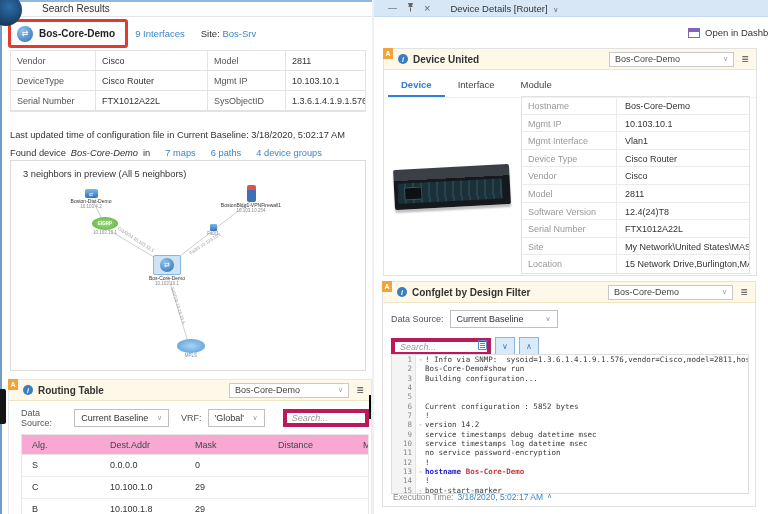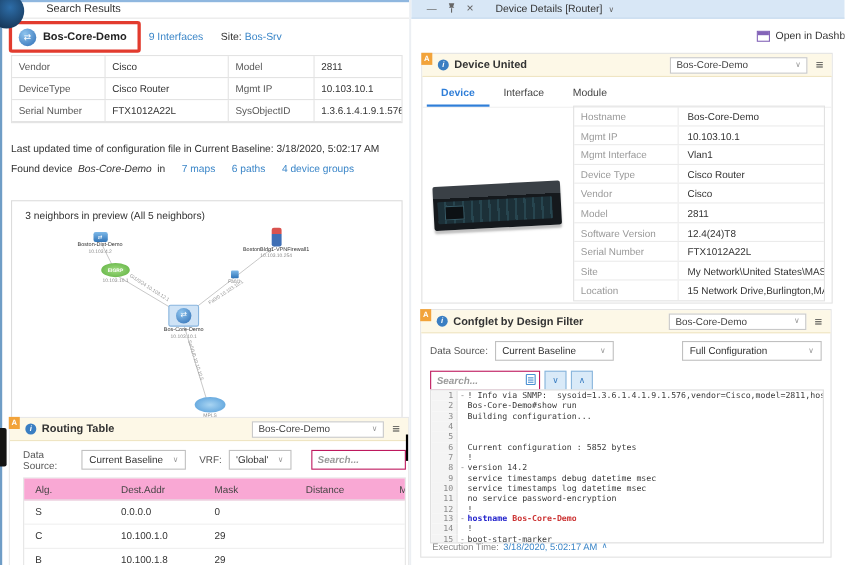--- a/index.html
+++ b/index.html
@@ -32,21 +32,21 @@
   .sum-val { color:#333; border-right:1px solid #e3e3e3; }
   .sum-val:last-child { border-right:none; }
   .view-row { height:15px; text-align:center; font-size:9px; padding-top:2px; }
 
   .lastupd { position:absolute; top:128px; left:8px; font-size:9.3px; color:#333; white-space:nowrap; }
   .found { position:absolute; top:146px; left:8px; font-size:9.3px; color:#333; display:flex; gap:5px; align-items:center; }
   .found .it { font-style:italic; }
   .found .gap { margin-left:10px; }
 
   
-  .preview { position:absolute; top:180px; left:8px; width:356px; height:211px; border:1px solid #dcdcdc; background:#fff; }
+  .preview { position:absolute; top:158px; left:8px; width:356px; height:211px; border:1px solid #dcdcdc; background:#fff; }
   .pv-title { padding:8px 0 0 12px; font-size:9.3px; color:#333; }
   .pv-map { position:absolute; inset:0; }
   .pv-map svg { position:absolute; inset:0; }
   .tnode { position:absolute; width:90px; margin-left:-45px; display:flex; flex-direction:column; align-items:center;
            font-size:5px; color:#333; line-height:6px; text-align:center; }
   .tnode .ip { color:#8a8a8a; font-size:4.5px; }
   .ico-sw { width:13px; height:9px; border-radius:2px; background:linear-gradient(#7db8e8,#2f74b8);
             display:flex; align-items:center; justify-content:center; color:#fff; font-size:5px; }
   .ico-cloud-g { width:26px; height:13px; border-radius:50%; background:radial-gradient(#9fdc7f,#5cae3e);
                  display:flex; align-items:center; justify-content:center; color:#fff; font-size:4.5px; font-weight:bold; }
@@ -68,22 +68,22 @@
             display:inline-flex; align-items:center; justify-content:center; margin:0 5px 0 5px; flex:0 0 auto; font-style:italic;}
   .wh-title { font-size:10px; font-weight:bold; color:#333; white-space:nowrap; }
   .wh-dd { margin-left:auto; width:120px; height:15px; border:1px solid #c9c9c9; background:#fff; font-size:9px; color:#444;
            display:flex; align-items:center; padding:0 5px; }
   .wh-dd .chev { margin-left:auto; color:#999; font-size:7px; }
   .wh-menu { width:22px; text-align:center; font-size:12px; color:#444; cursor:pointer; }
   .dd { border:1px solid #c0c0c0; height:18px; background:#fff; display:flex; align-items:center; padding:0 6px;
         font-size:9px; color:#333; }
   .dd .chev { margin-left:auto; color:#999; font-size:7px; }
   .srch { position:relative; }
-  .srch input { width:100%; height:18px; border:1px solid #be185d; font-size:9px; padding:0 16px 0 5px;
-                font-family:"Liberation Sans",sans-serif; color:#333;font-weight:bold; }
+  .srch input { width:100%; height:18px; border:4px solid #be185d; font-size:9px; padding:0 16px 0 5px;
+                font-family:"Liberation Sans",sans-serif; color:#333; }
   .srch input::placeholder { font-style:italic; color:#9a9a9a; }
   .srch .doc-ico { position:absolute; right:4px; top:4px; width:9px; height:10px; border:1px solid #4a90d2; border-radius:1px; }
   .srch .doc-ico::after { content:""; position:absolute; left:1px; top:2px; width:5px; height:1px; background:#4a90d2;
                           box-shadow:0 2px 0 #4a90d2, 0 4px 0 #4a90d2; }
 
   
   .rt { position:absolute; top:377px; left:6px; width:364px; height:137px; border:1px solid #e8e8e8; background:#fff; }
   .rt-controls { display:flex; align-items:center; padding:7px 2px 6px 12px; font-size:9px; color:#555; gap:6px; }
   .rt-table { margin-left:12px; border:1px solid #e5e5e5; font-size:9px; width:348px; }
   .rt-hrow, .rt-row { display:grid; grid-template-columns:78px 85px 83px 85px 1fr; }
@@ -428,24 +428,20 @@
         </span>
         <span class="wh-menu">≡</span>
       </div>
       <div class="cw-controls">
         <span>Data Source:</span>
         <span class="dd" style="width:108px;margin-left:6px;">
           <span>Current Baseline</span>
           <span class="chev">∨</span>
         </span>
         <span style="flex:1;"></span>
-        <span class="dd" style="width:127px;">
-          <span>Full Configuration</span>
-          <span class="chev">∨</span>
-        </span>
       </div>
       <div class="cw-search">
         <span class="srch" style="width:100px;">
           <input type="text" placeholder="Search..." style="">
           <span class="doc-ico"></span>
         </span>
         <span class="nav-btn">∨</span>
         <span class="nav-btn">∧</span>
       </div>
       <div class="code">

